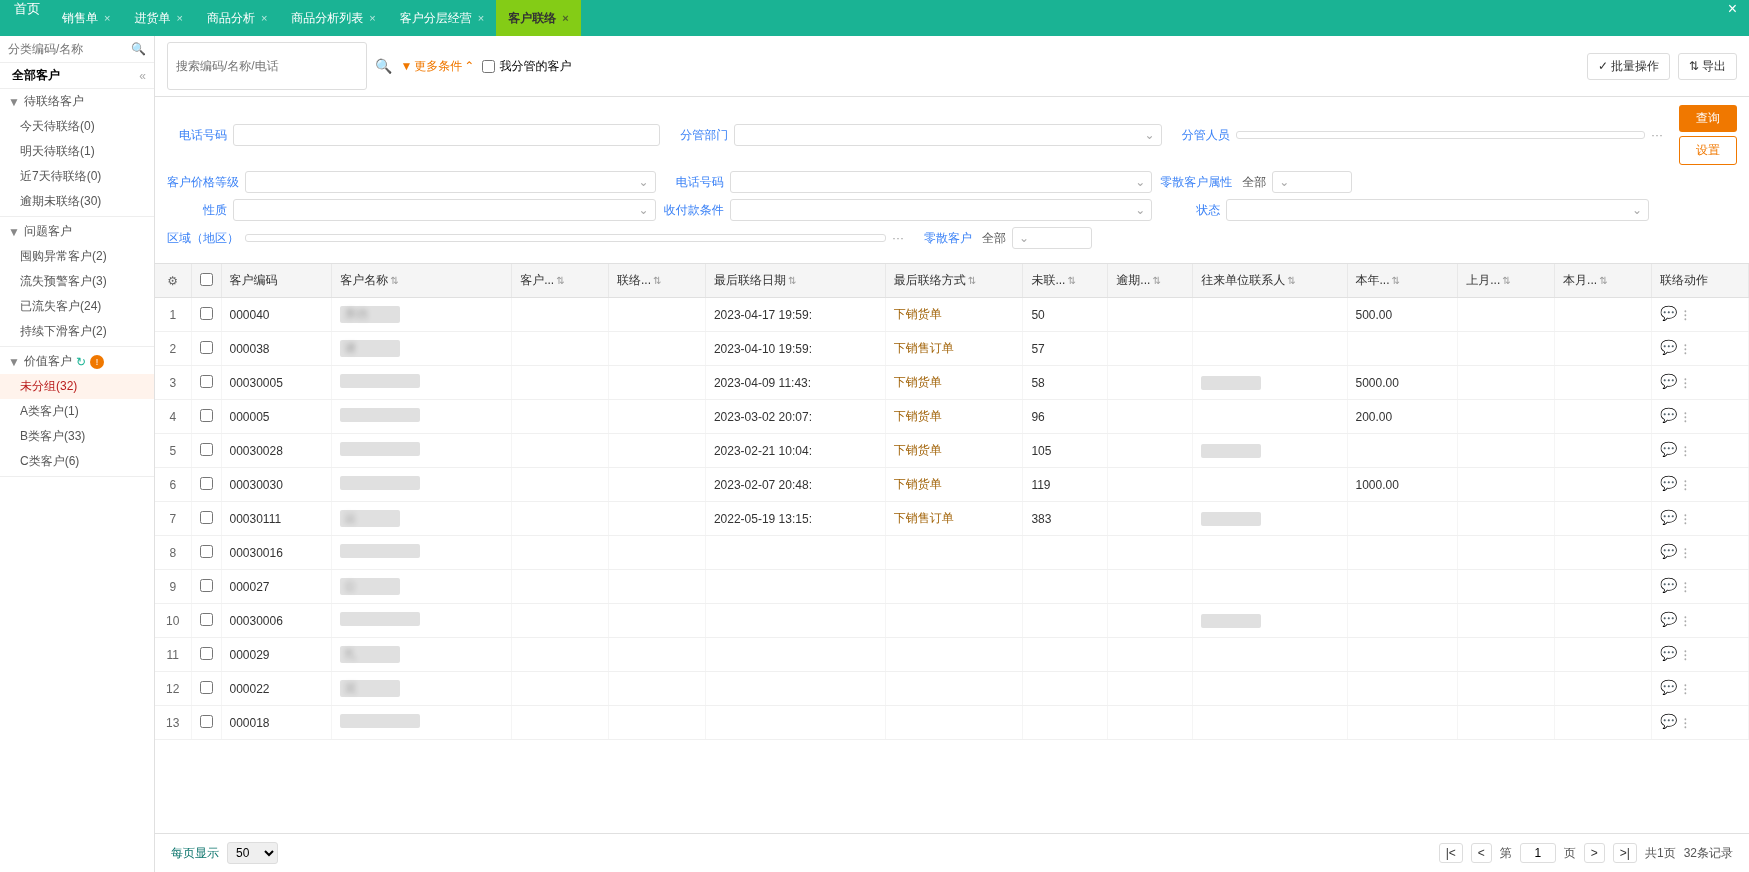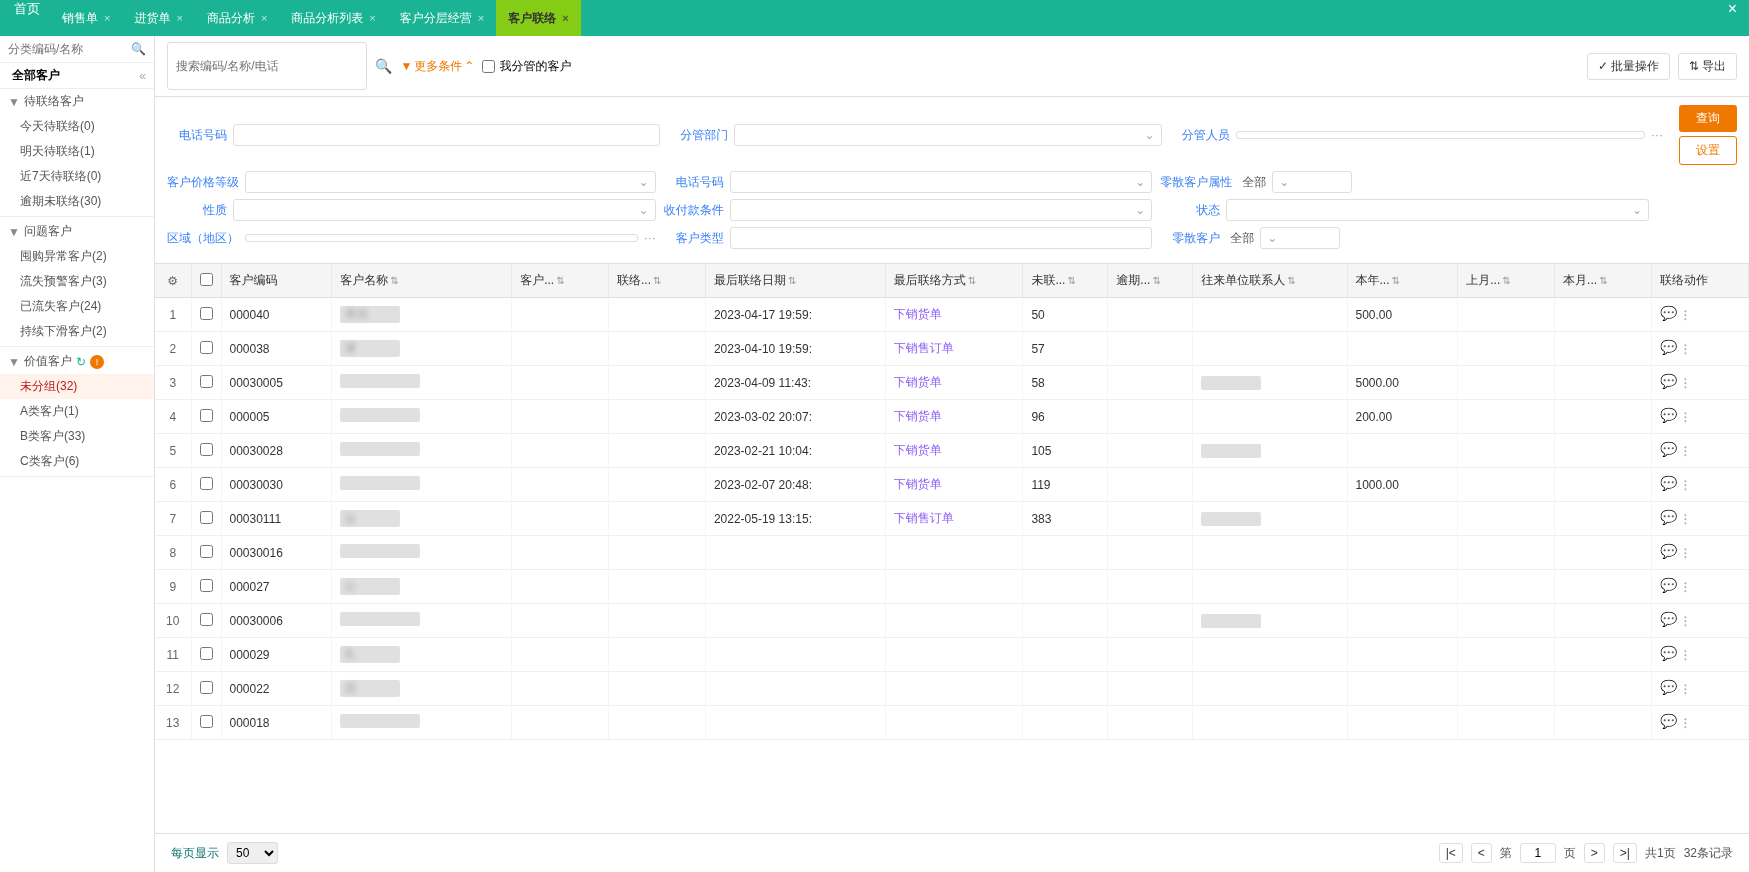--- a/index.html
+++ b/index.html
@@ -293,21 +293,21 @@
     .col-contact { min-width: 70px; }
     .col-last-date { min-width: 130px; }
     .col-last-method { min-width: 80px; }
     .col-uncontact { min-width: 60px; }
     .col-overdue { min-width: 60px; }
     .col-company { min-width: 100px; }
     .col-this-year { min-width: 80px; }
     .col-last-month { min-width: 70px; }
     .col-this-month { min-width: 70px; }
     .col-action { min-width: 70px; }
-    .link-text { color: #8b5cf6; cursor: pointer; text-decoration: none; }
+    .link-text { color: #a16207; cursor: pointer; text-decoration: none; }
     .action-icons {
       display: flex;
       gap: 6px;
       color: #aaa;
       cursor: pointer;
     }
     .action-icon { font-size: 14px; }
     th .sort-icon { color: #999; font-size: 10px; margin-left: 2px; }
     .settings-icon { cursor: pointer; color: #666; }
     th.center { text-align: center; }
@@ -544,24 +544,20 @@
         <div style="width:80px;"></div>
       </div>
 
       <div class="filter-row">
         <div class="filter-cell">
           <span class="filter-label">区域（地区）</span>
           <div class="filter-select" style="flex:1;">
             <span></span>
           </div>
           <span class="filter-more-btn">···</span>
-        </div>
-        <div class="filter-cell">
-          <span class="filter-label">客户类型</span>
-          <input class="filter-input" type="text" style="">
         </div>
         <div class="filter-cell">
           <span class="filter-label">零散客户</span>
           <span style="margin-left:4px;font-size:12px;color:#555;">全部</span>
           <div class="filter-select" style="min-width:60px;max-width:80px;">
             <span class="arrow">⌄</span>
           </div>
         </div>
         <div style="width:80px;"></div>
       </div>

